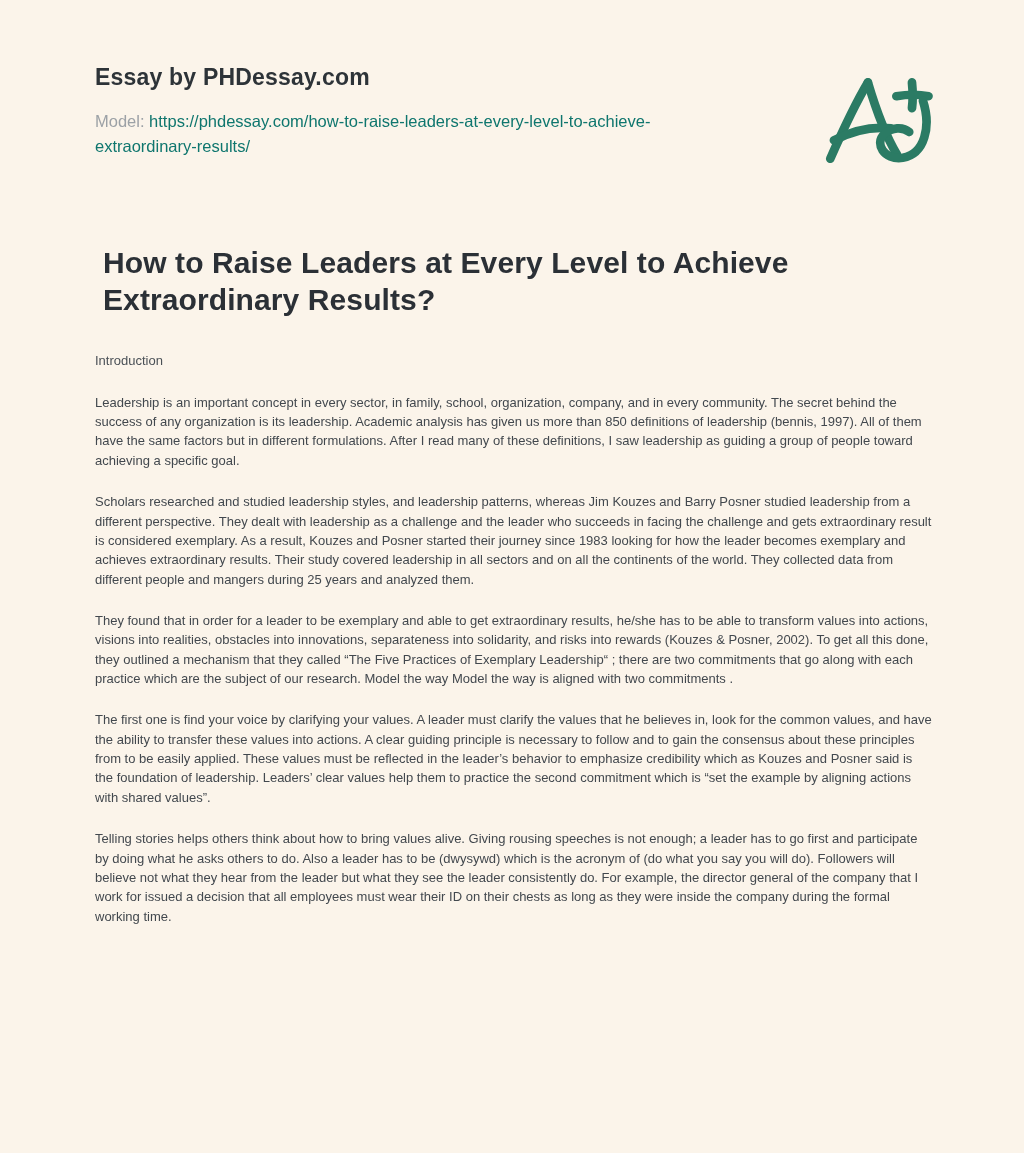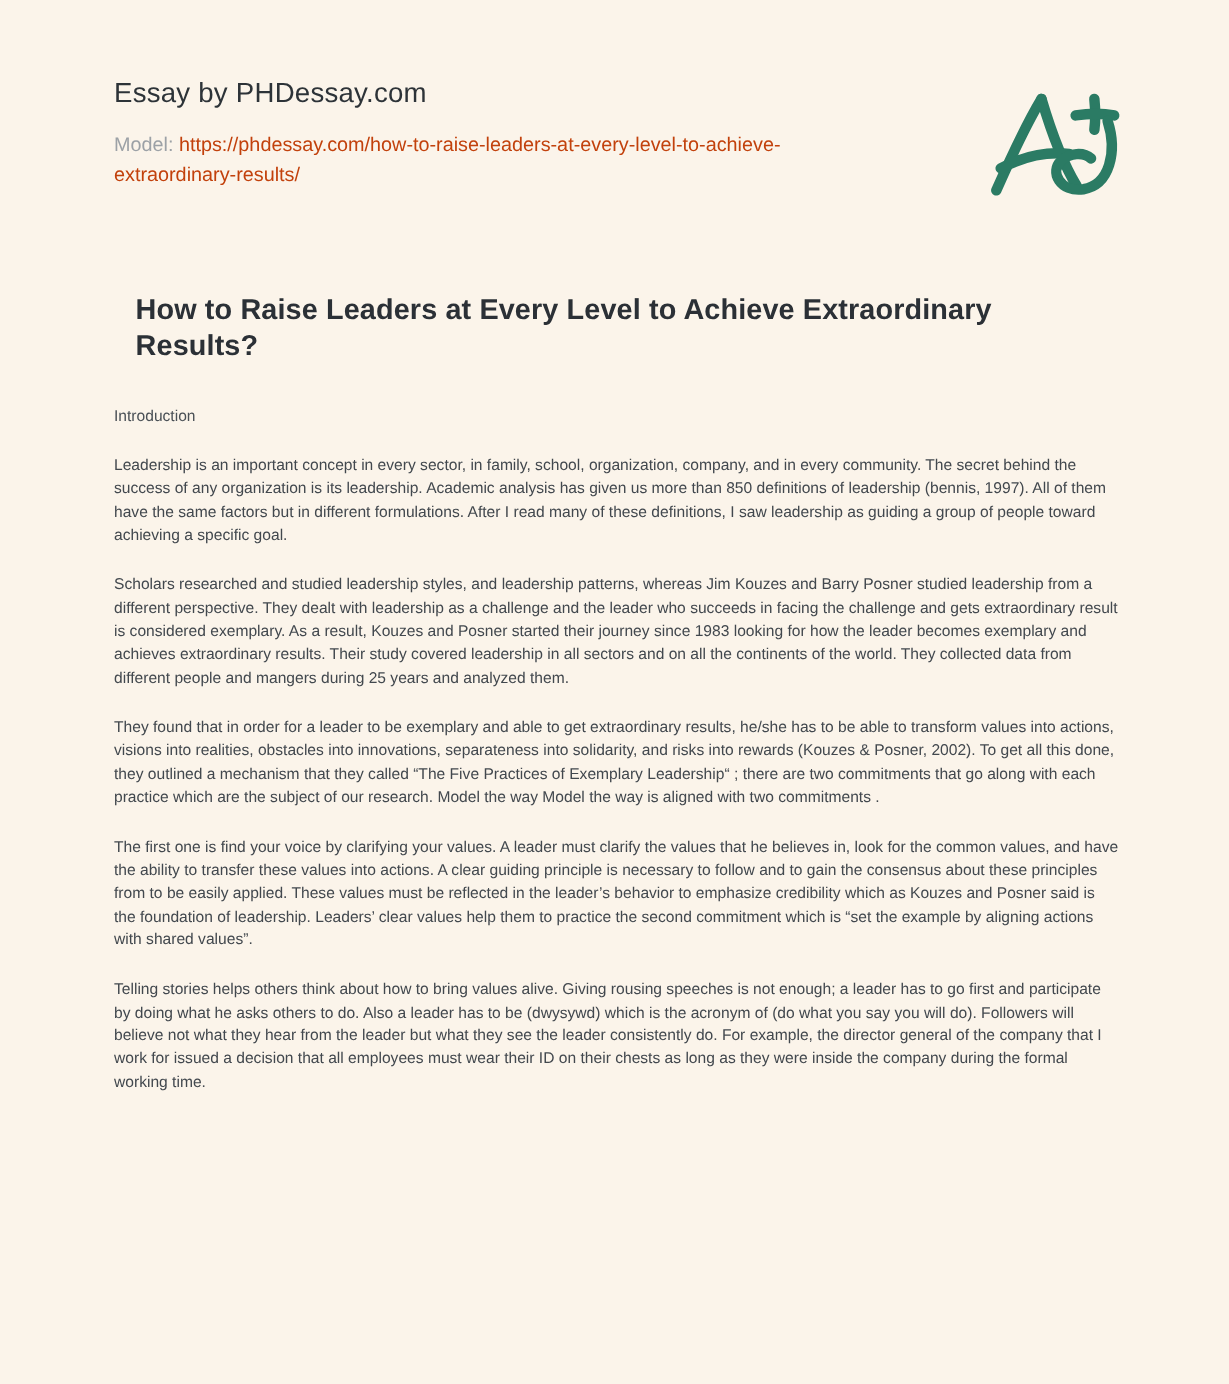--- a/index.html
+++ b/index.html
@@ -22,50 +22,50 @@
     background: #fbf4ea;
   }
   
   .header {
     display: flex;
     justify-content: space-between;
     align-items: flex-start;
   }
   .site-title {
     font-size: 23px;
-    font-weight: 400;
+    font-weight: 700;
     color: #2d3338;
     letter-spacing: 0.2px;
     margin: 2px 0 18px 0;
   }
   .source {
     margin: 0;
     font-size: 16.5px;
     line-height: 1.5;
     max-width: 600px;
     color: #9ca1a6;
   }
   .source-link {
-    color: #c2410c;
+    color: #0f766e;
     text-decoration: none;
     cursor: pointer;
   }
   .logo {
     flex: 0 0 auto;
     margin-top: 10px;
     margin-right: 2px;
   }
   .logo svg { display: block; }
   
   .essay-title {
-    font-size: 24px;
+    font-size: 30px;
     line-height: 1.24;
     font-weight: 700;
     color: #2b3036;
-    margin: 74px 0 0 18px;
+    margin: 74px 0 0 8px;
     max-width: 780px;
     letter-spacing: 0.1px;
   }
   .para {
     font-size: 13px;
     line-height: 1.49;
     color: #42484e;
     margin: 0 0 22px 0;
     max-width: 838px;
   }

